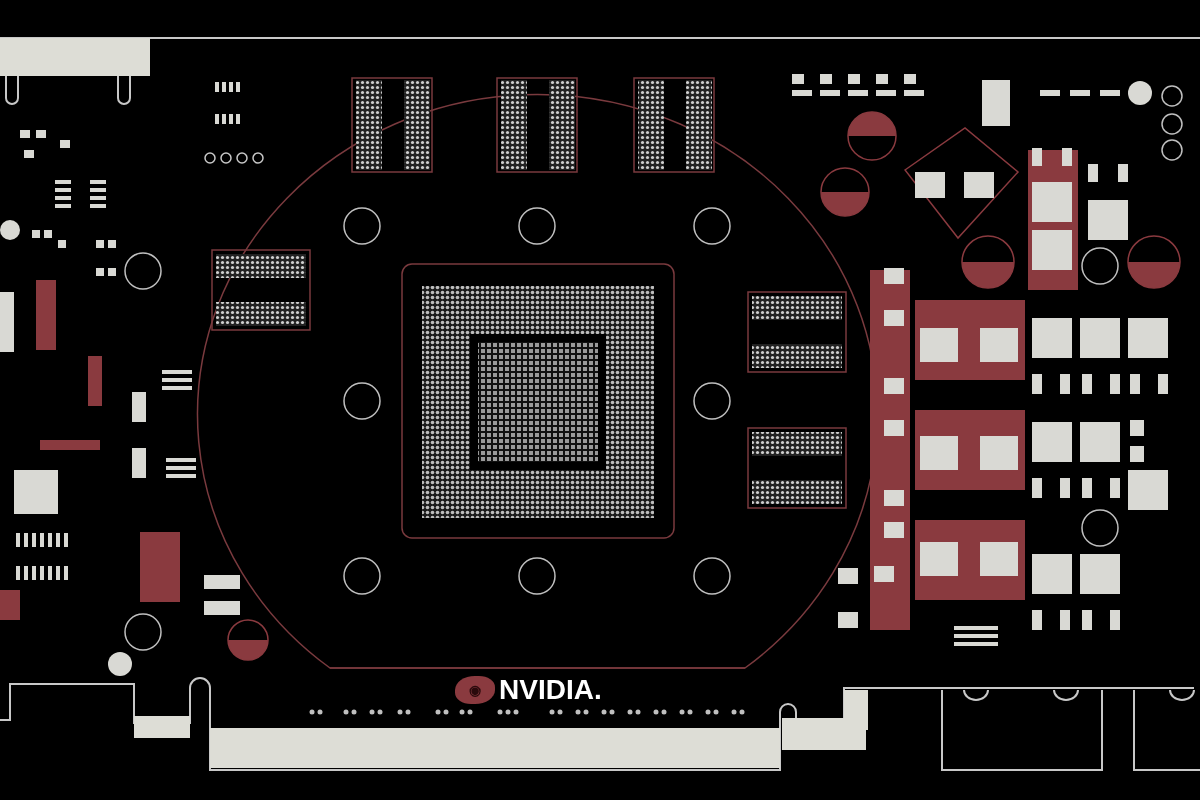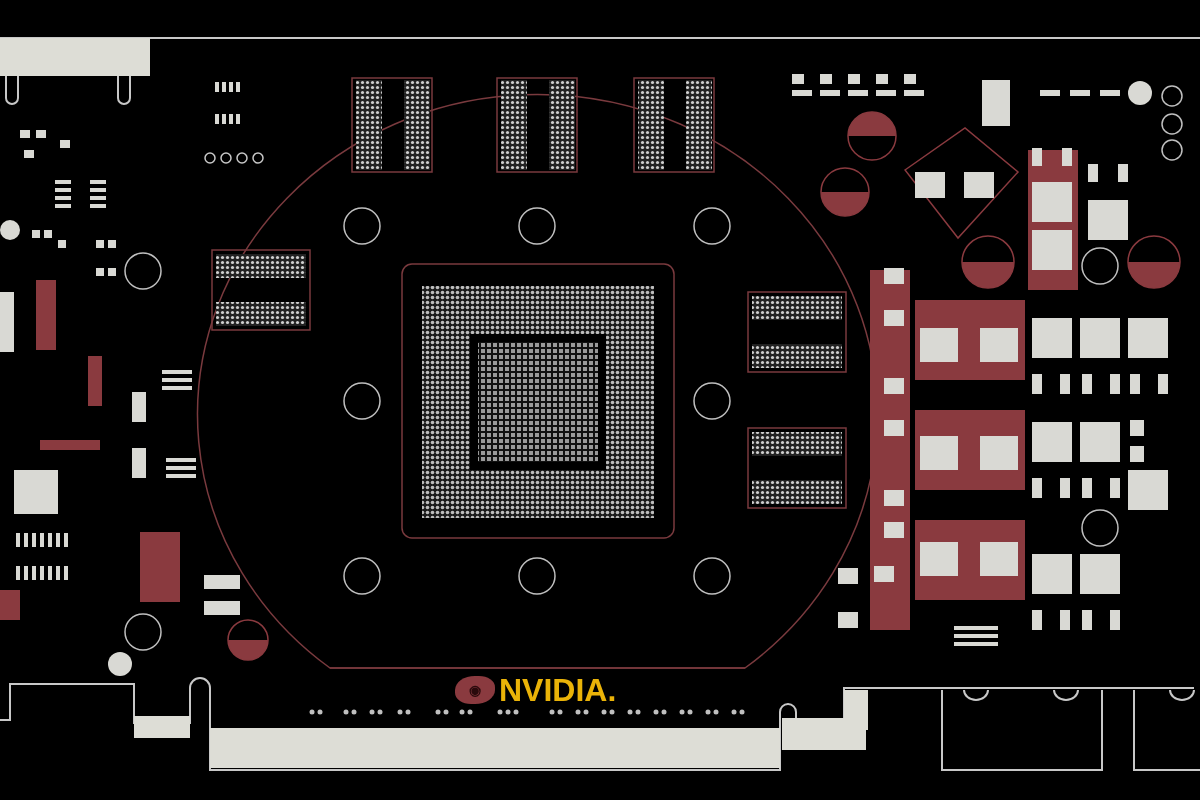--- a/index.html
+++ b/index.html
@@ -1,20 +1,20 @@
 <!DOCTYPE html>
 <html><head>
 <meta charset="utf-8">
 <style>
   html,body{margin:0;padding:0;background:#000;}
   body{width:1200px;height:800px;overflow:hidden;position:relative;font-family:"Liberation Sans",sans-serif;}
   svg{position:absolute;left:0;top:0;}
   .logo{position:absolute;left:455px;top:676px;display:flex;align-items:center;gap:4px;}
   .logo-mark{width:40px;height:28px;border-radius:50% 40% 50% 40%;background:#8a3a3f;display:flex;align-items:center;justify-content:center;color:#2a0a0c;font-size:14px;font-weight:bold;}
-  .logo-text{color:#eab308;font-family:"Liberation Sans",sans-serif;font-weight:bold;font-size:32px;letter-spacing:0px;line-height:28px;}
+  .logo-text{color:#ffffff;font-family:"Liberation Sans",sans-serif;font-weight:bold;font-size:28px;letter-spacing:0px;line-height:28px;}
 </style>
 </head>
 <body>
 
 <svg width="1200" height="800" viewBox="0 0 1200 800" xmlns="http://www.w3.org/2000/svg">
 
   <line x1="0" y1="38" x2="1200" y2="38" stroke="#c8c8c8" stroke-width="2"></line>
 
   <g>
     <rect x="0" y="38" width="150" height="38" fill="#ddddd6"></rect>

